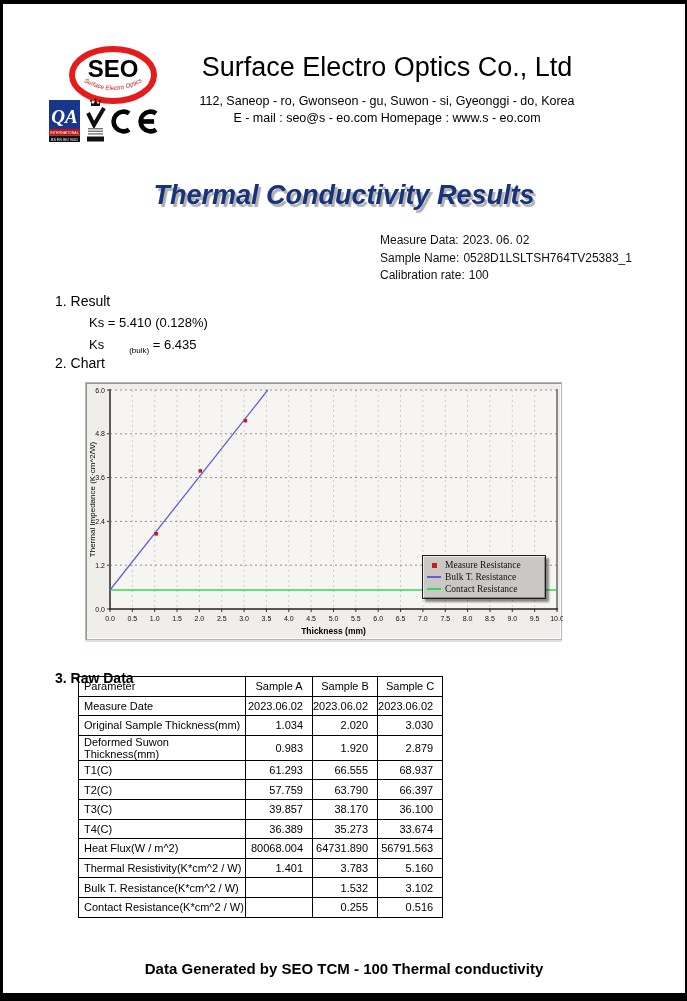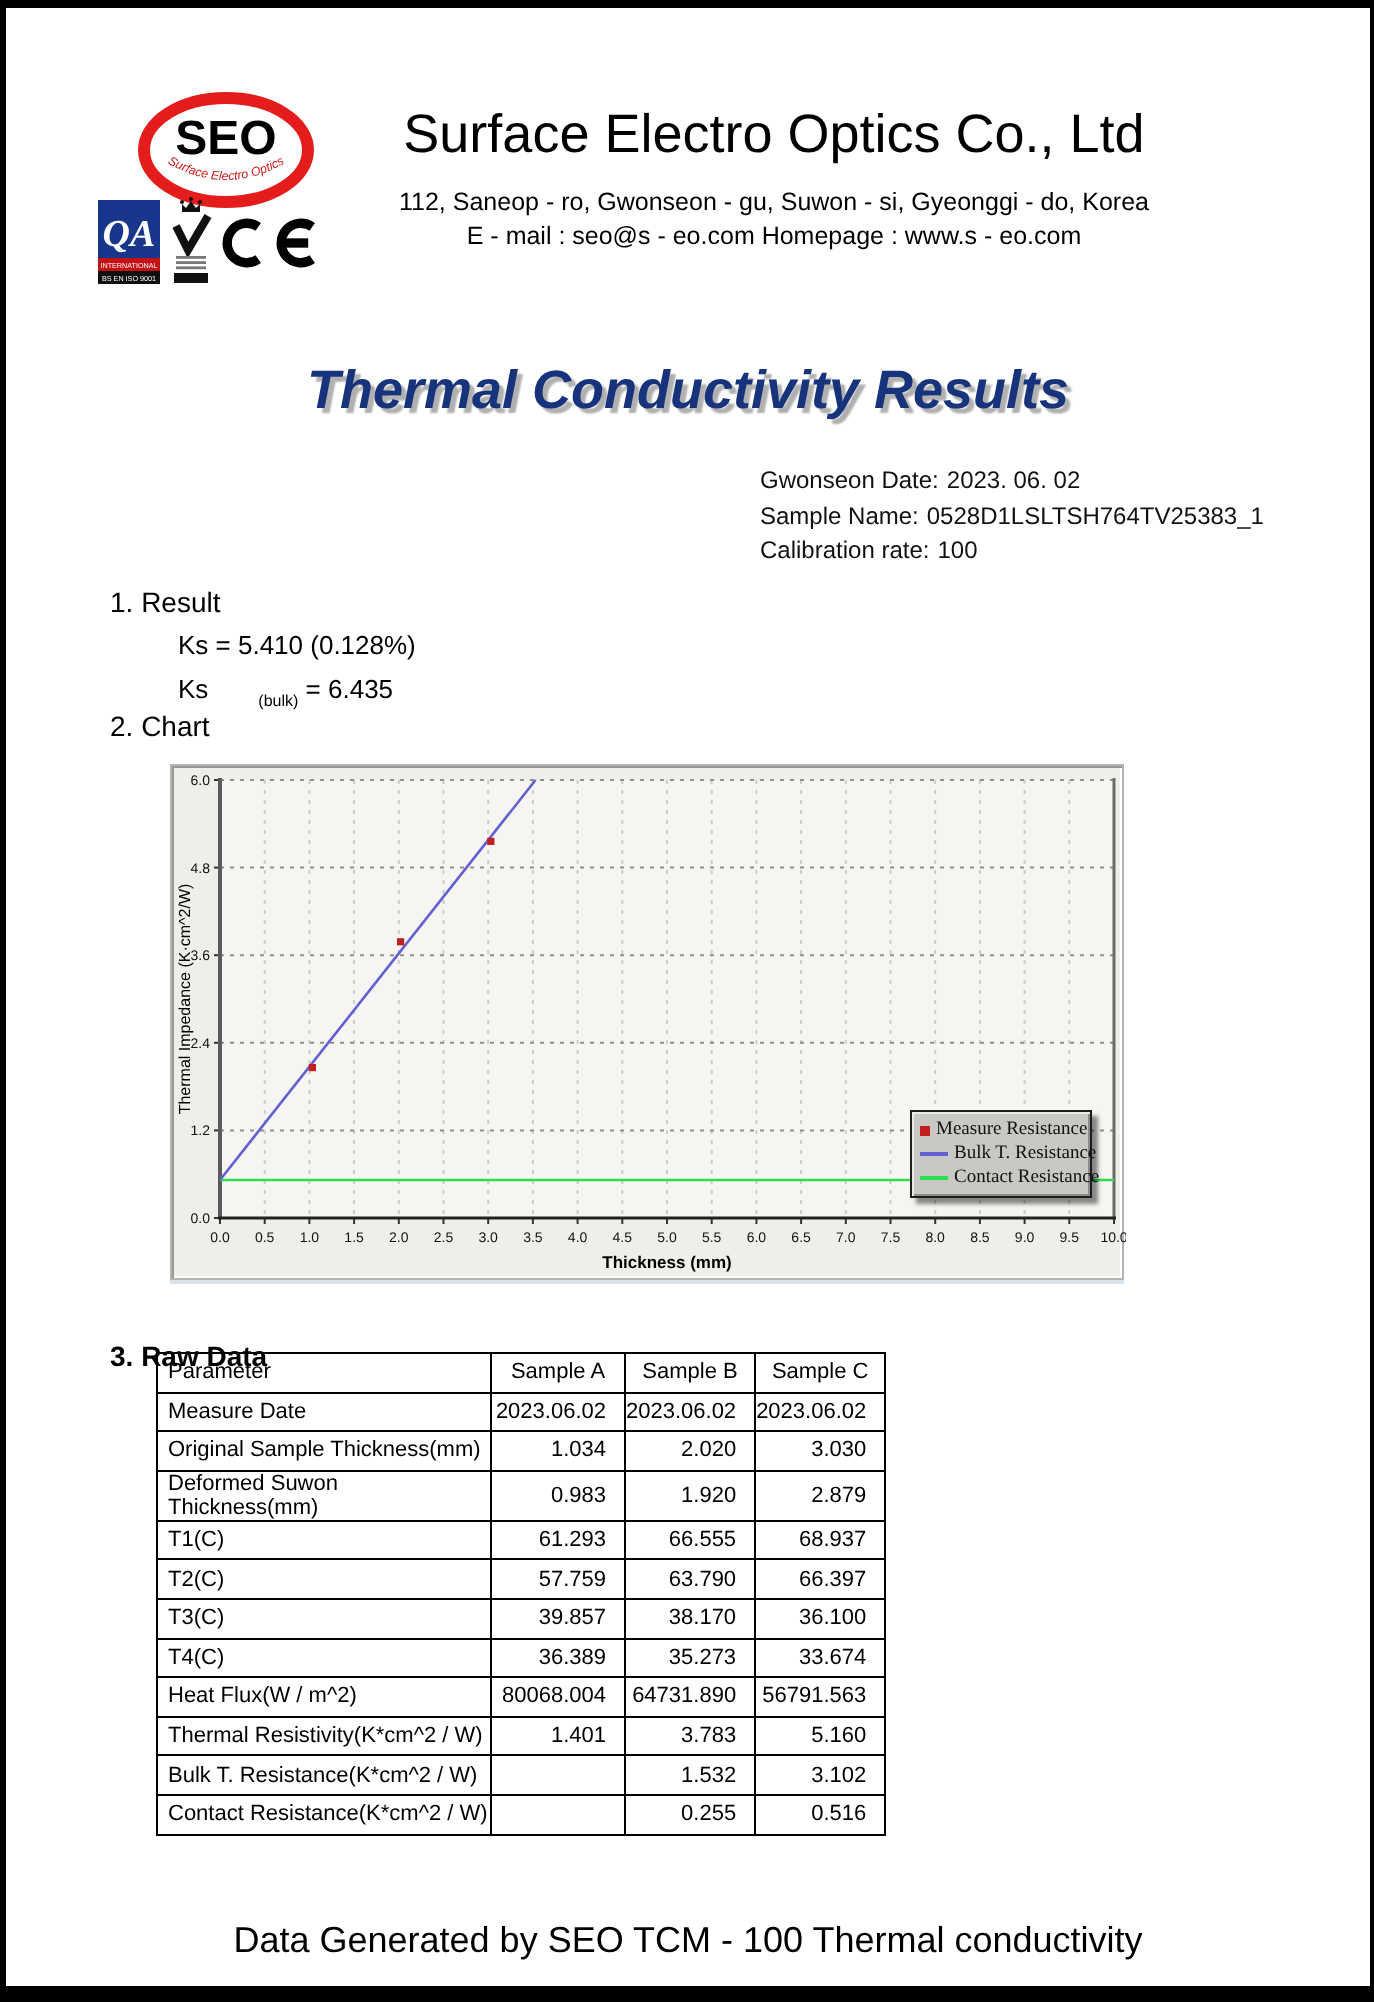--- a/index.html
+++ b/index.html
@@ -38,42 +38,42 @@
   #ks-line { top:311px; }
   #ks-bulk-line { top:333px; }
   #ks-bulk-line sub { font-size:8px;padding-left:25px; }
 
   
   .chart-box { position:absolute; left:82px; top:378px; width:477px; height:258px;
     background:#efeeeb; border:1px solid #b5b3af;
     box-shadow: inset 1px 1px 0 #9a9894, inset -1px -1px 0 #ffffff, 0 2px 0 #d9e2ea; }
   .chart-box svg { position:absolute; left:0; top:0;
     font-family:"Liberation Sans", sans-serif; }
-  .chart-legend { position:absolute; right:15px; top:172px; width:91px;
+  .chart-legend { position:absolute; right:15px; top:172px; width:124px;
     background:#cac8c4; border:1px solid #1d1d1d; padding:3px 4px 3px 4px;
     box-shadow:3px 3px 2px rgba(0,0,0,0.45), inset 1px 1px 0 #ebebe8, inset -1px -1px 0 #8d8b87;
     font-family:"Liberation Serif", serif; font-size:9.5px; color:#111; }
   .lg-row { display:flex; align-items:center; height:12px; white-space:nowrap; }
   .lg-marker { display:inline-block; width:15px; margin-right:3px; position:relative; }
   .lg-marker .sq { display:block; width:5px; height:5px; margin:0 auto; }
   .lg-marker .ln { display:block; width:14px; height:2px; }
 
   
   .raw-table { position:absolute; left:75px; top:672px; border-collapse:collapse;
     font-size:11px; color:#000; }
   .raw-table th, .raw-table td { border:1px solid #000; height:19.6px; }
   .raw-table th { font-weight:normal; text-align:center; }
   .raw-table th.p-head { text-align:left; padding-left:5px; }
   .raw-table td.param { text-align:left; padding-left:5px; }
   .raw-table td.val { text-align:right; padding-right:9px; }
   .col-param { width:167px; } .col-a { width:67px; } .col-b { width:63px; } .col-c { width:63px; }
 
   
   .footer { position:absolute; left:0; top:956px; width:100%; text-align:center;
-    font-size:18px; color:#000; }
+    font-size:15px; color:#000;font-weight:bold; }
 </style>
 </head>
 <body>
 
 <div class="page">
   <div class="sheet">
 
     <svg class="logo-seo" viewBox="0 0 88 58">
       <ellipse cx="44" cy="29" rx="41" ry="26" fill="#ffffff" stroke="#e51c1c" stroke-width="6"></ellipse>
       <path d="M 8,38 A 41,26 0 0 0 80,38 L 80,44 A 41,26 0 0 1 8,44 Z" fill="#e51c1c" opacity="0"></path>
@@ -115,21 +115,21 @@
     <div class="company-block">
       <div class="company-name">Surface Electro Optics Co., Ltd</div>
       <div class="company-address">112, Saneop - ro, Gwonseon - gu, Suwon - si, Gyeonggi - do, Korea</div>
       <div class="company-contact">E - mail : seo@s - eo.com  Homepage : www.s - eo.com</div>
     </div>
 
     <div class="report-title">Thermal Conductivity Results</div>
 
     <div class="meta">
       <div class="line">
-        <span class="lbl">Gwonseon Date:</span><span>2023. 06. 02</span>
+        <span class="lbl">Measure Data:</span><span>2023. 06. 02</span>
       </div>
       <div class="line">
         <span class="lbl">Sample Name:</span><span>0528D1LSLTSH764TV25383_1</span>
       </div>
       <div class="line">
         <span class="lbl">Calibration rate:</span><span>100</span>
       </div>
     </div>
 
     <div class="sec-heading" id="h-result">1. Result</div>

